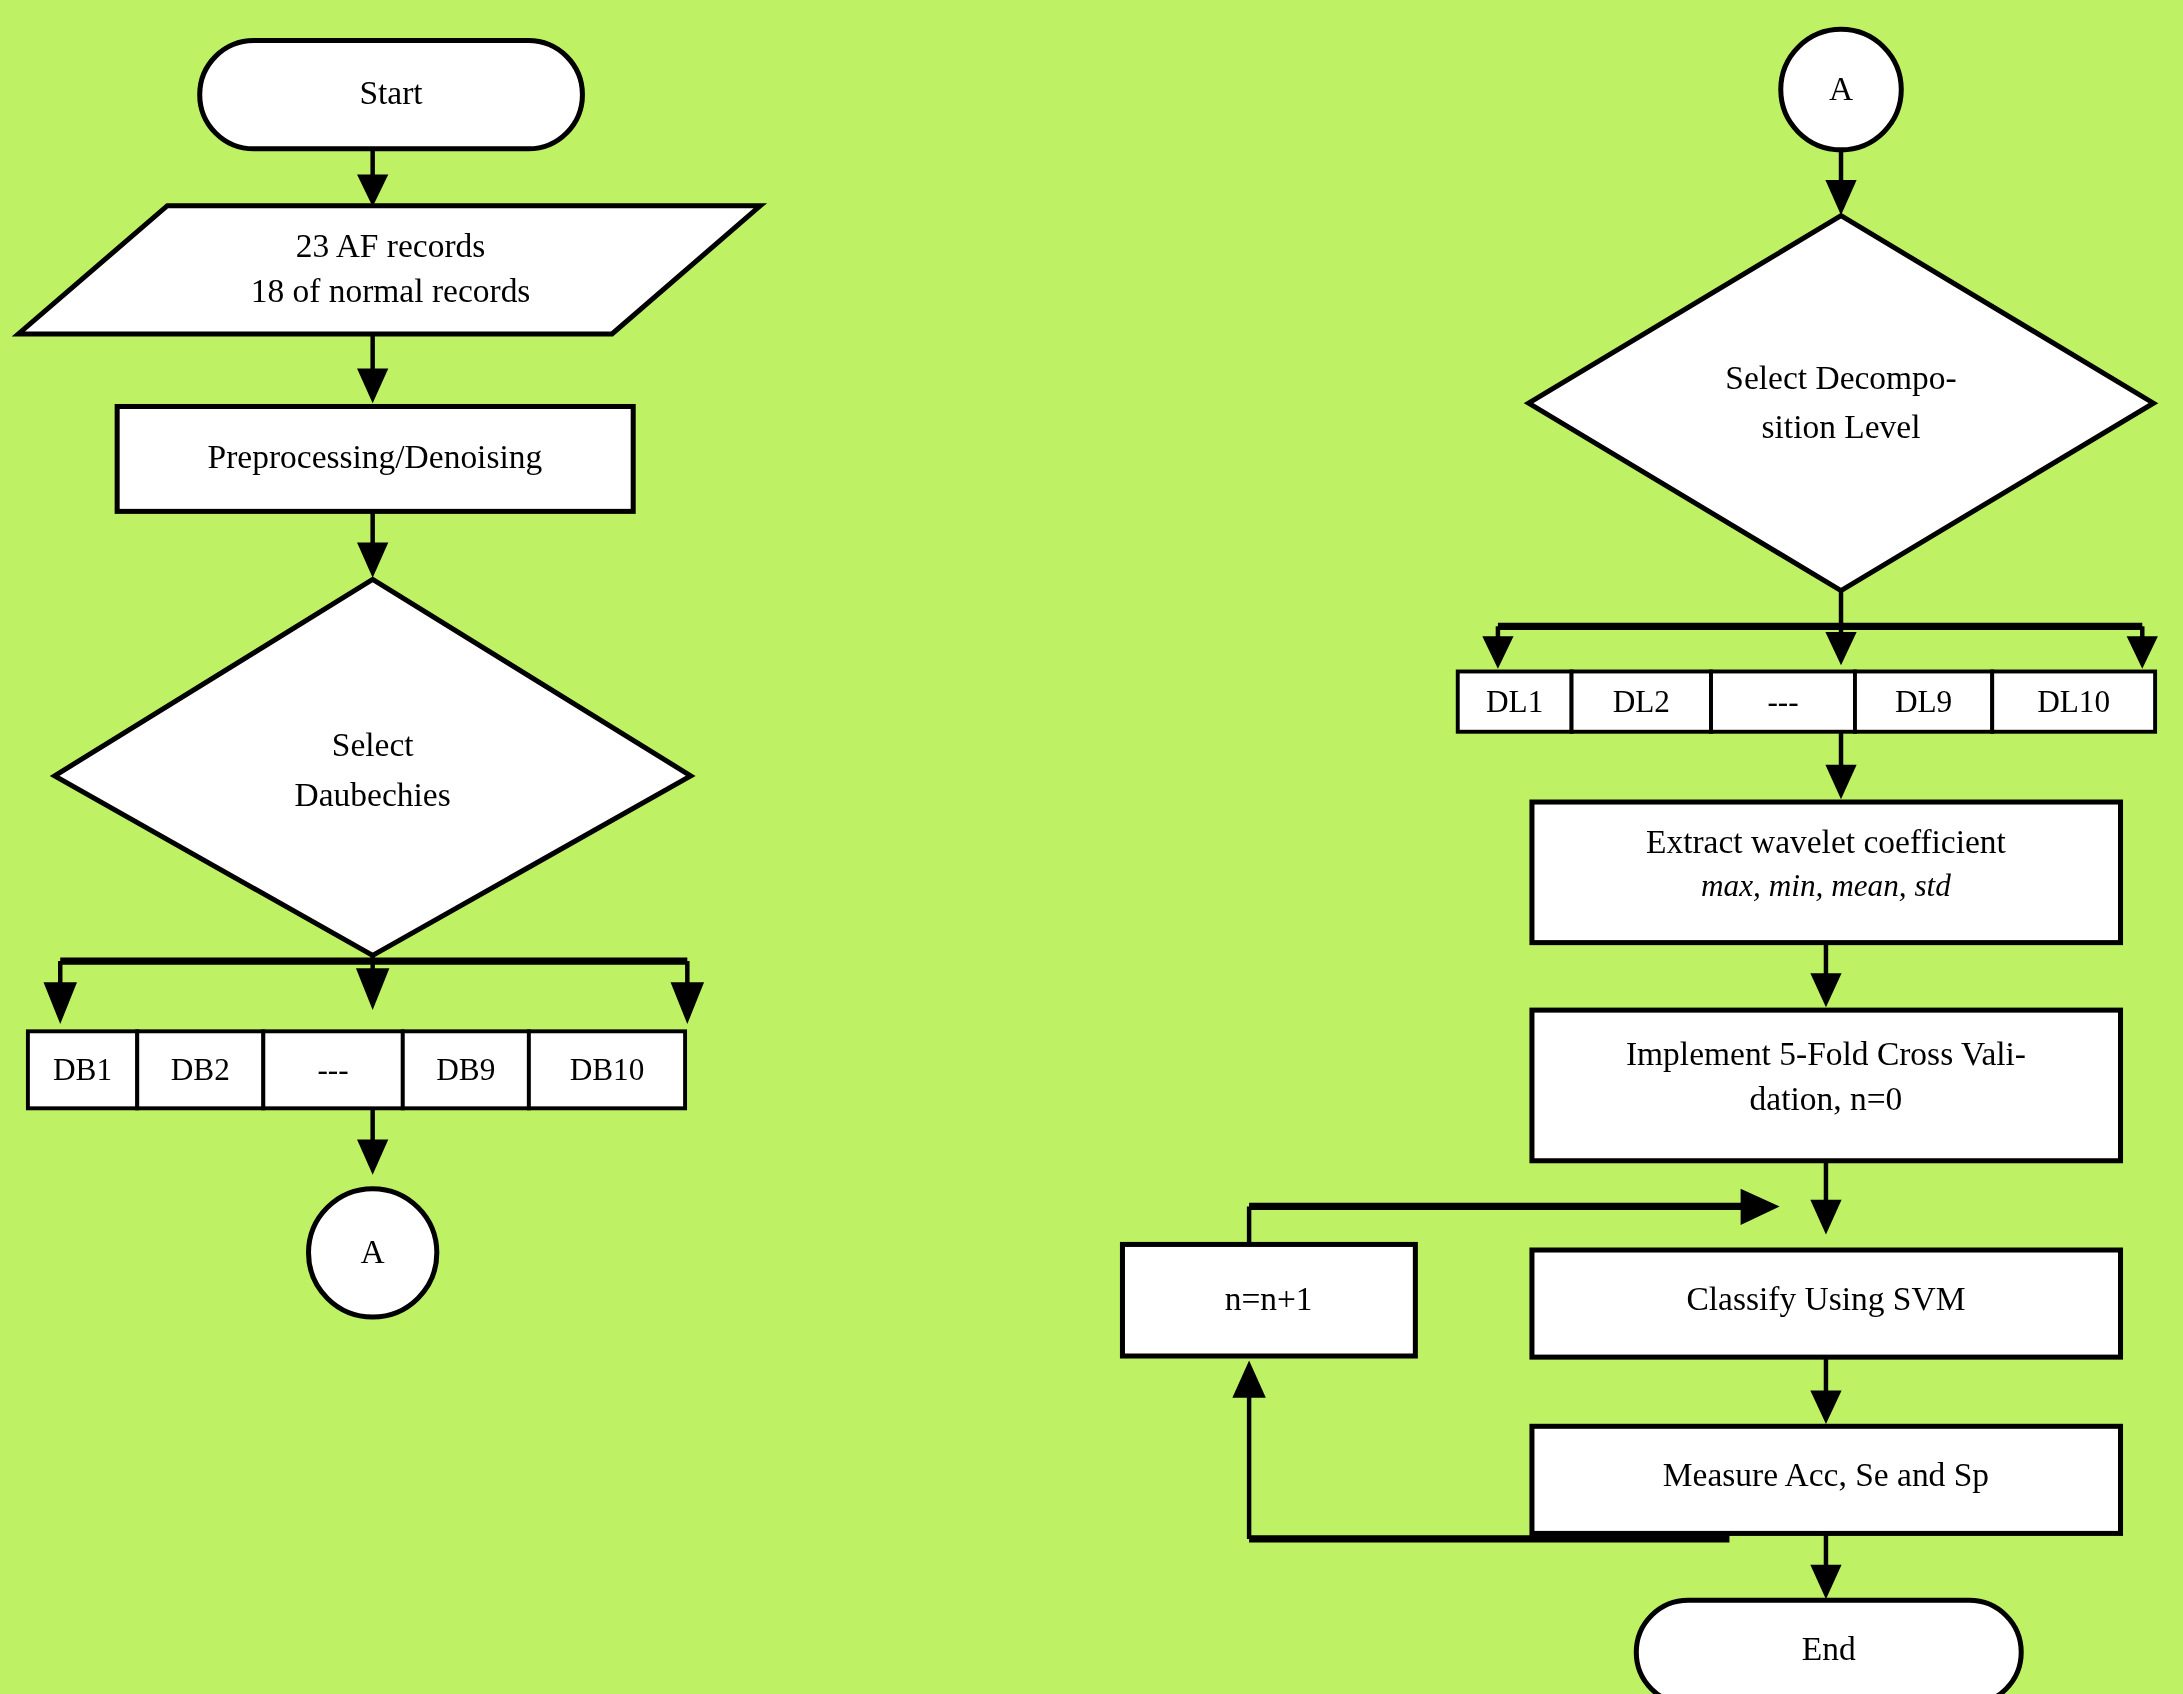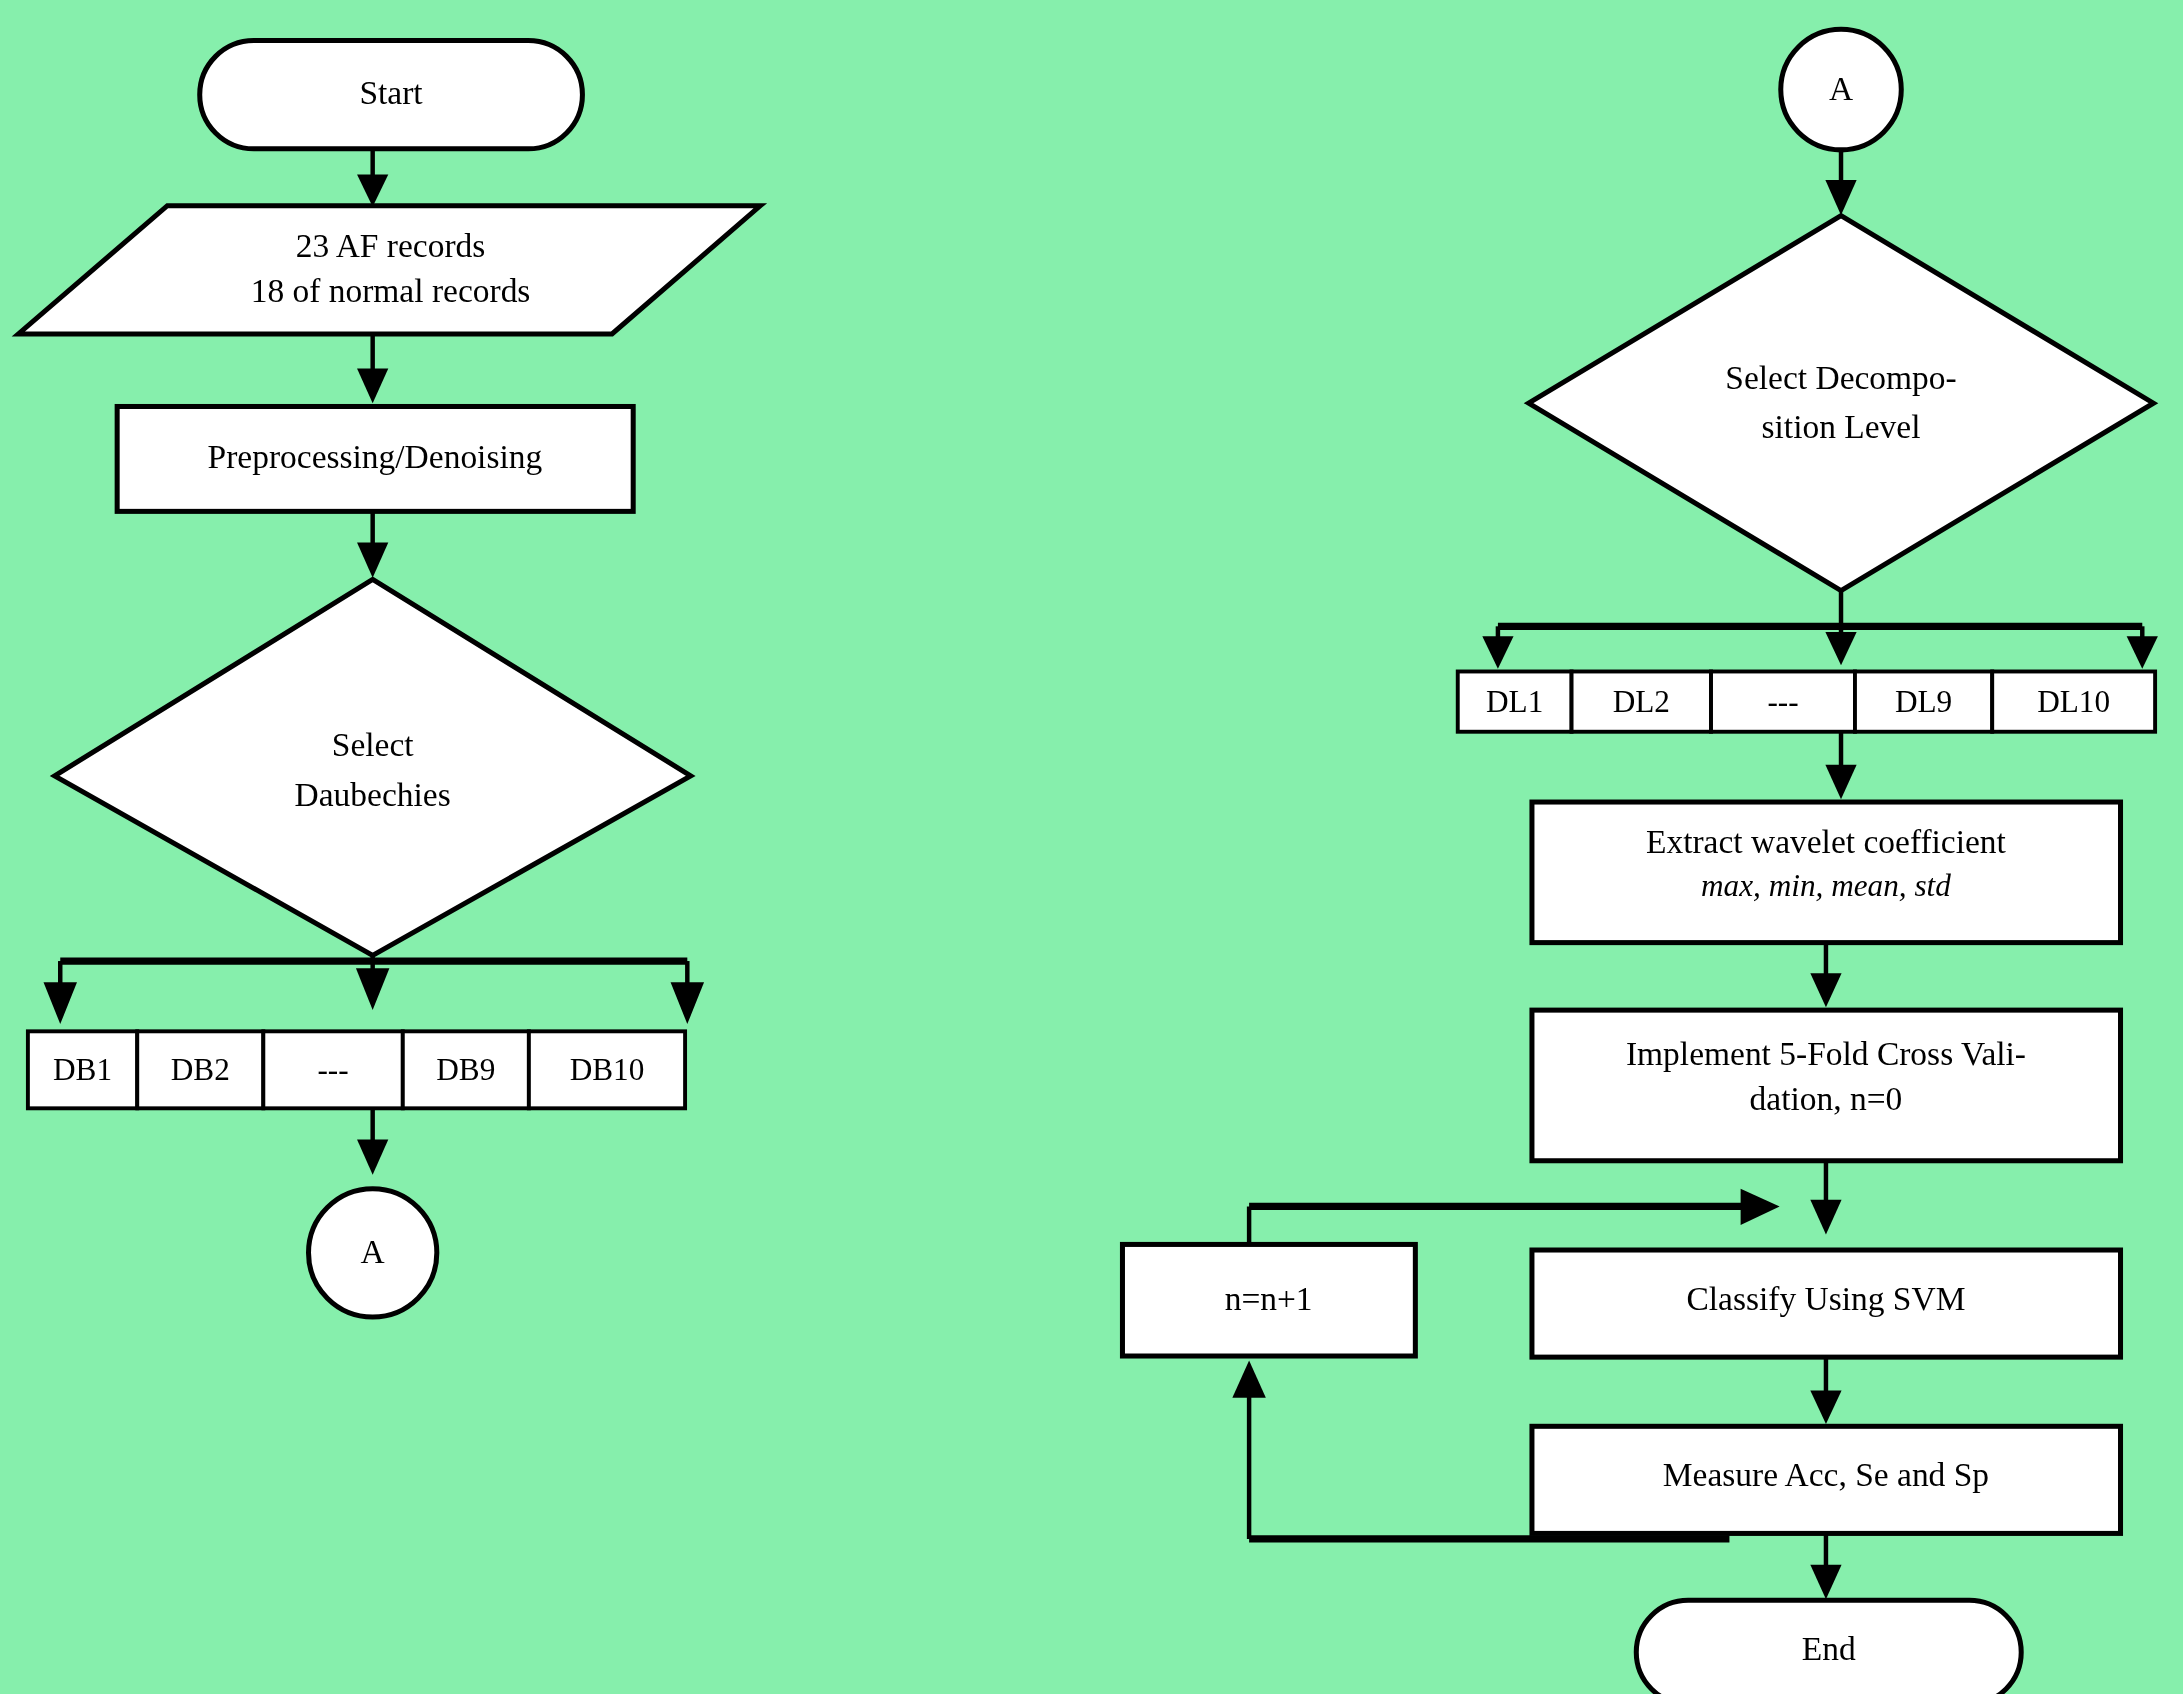--- a/index.html
+++ b/index.html
@@ -7,21 +7,21 @@
     padding: 0;
     background: #ffffff;
   }
   body {
     font-family: "Liberation Serif", "DejaVu Serif", serif;
   }
   #flowchart-root {
     position: relative;
     width: 2183px;
     height: 1695px;
-    background: #86efac;
+    background: #bef264;
     overflow: hidden;
   }
   svg#flow-svg {
     position: absolute;
     left: 0;
     top: 0;
     width: 2183px;
     height: 1695px;
     display: block;
   }

